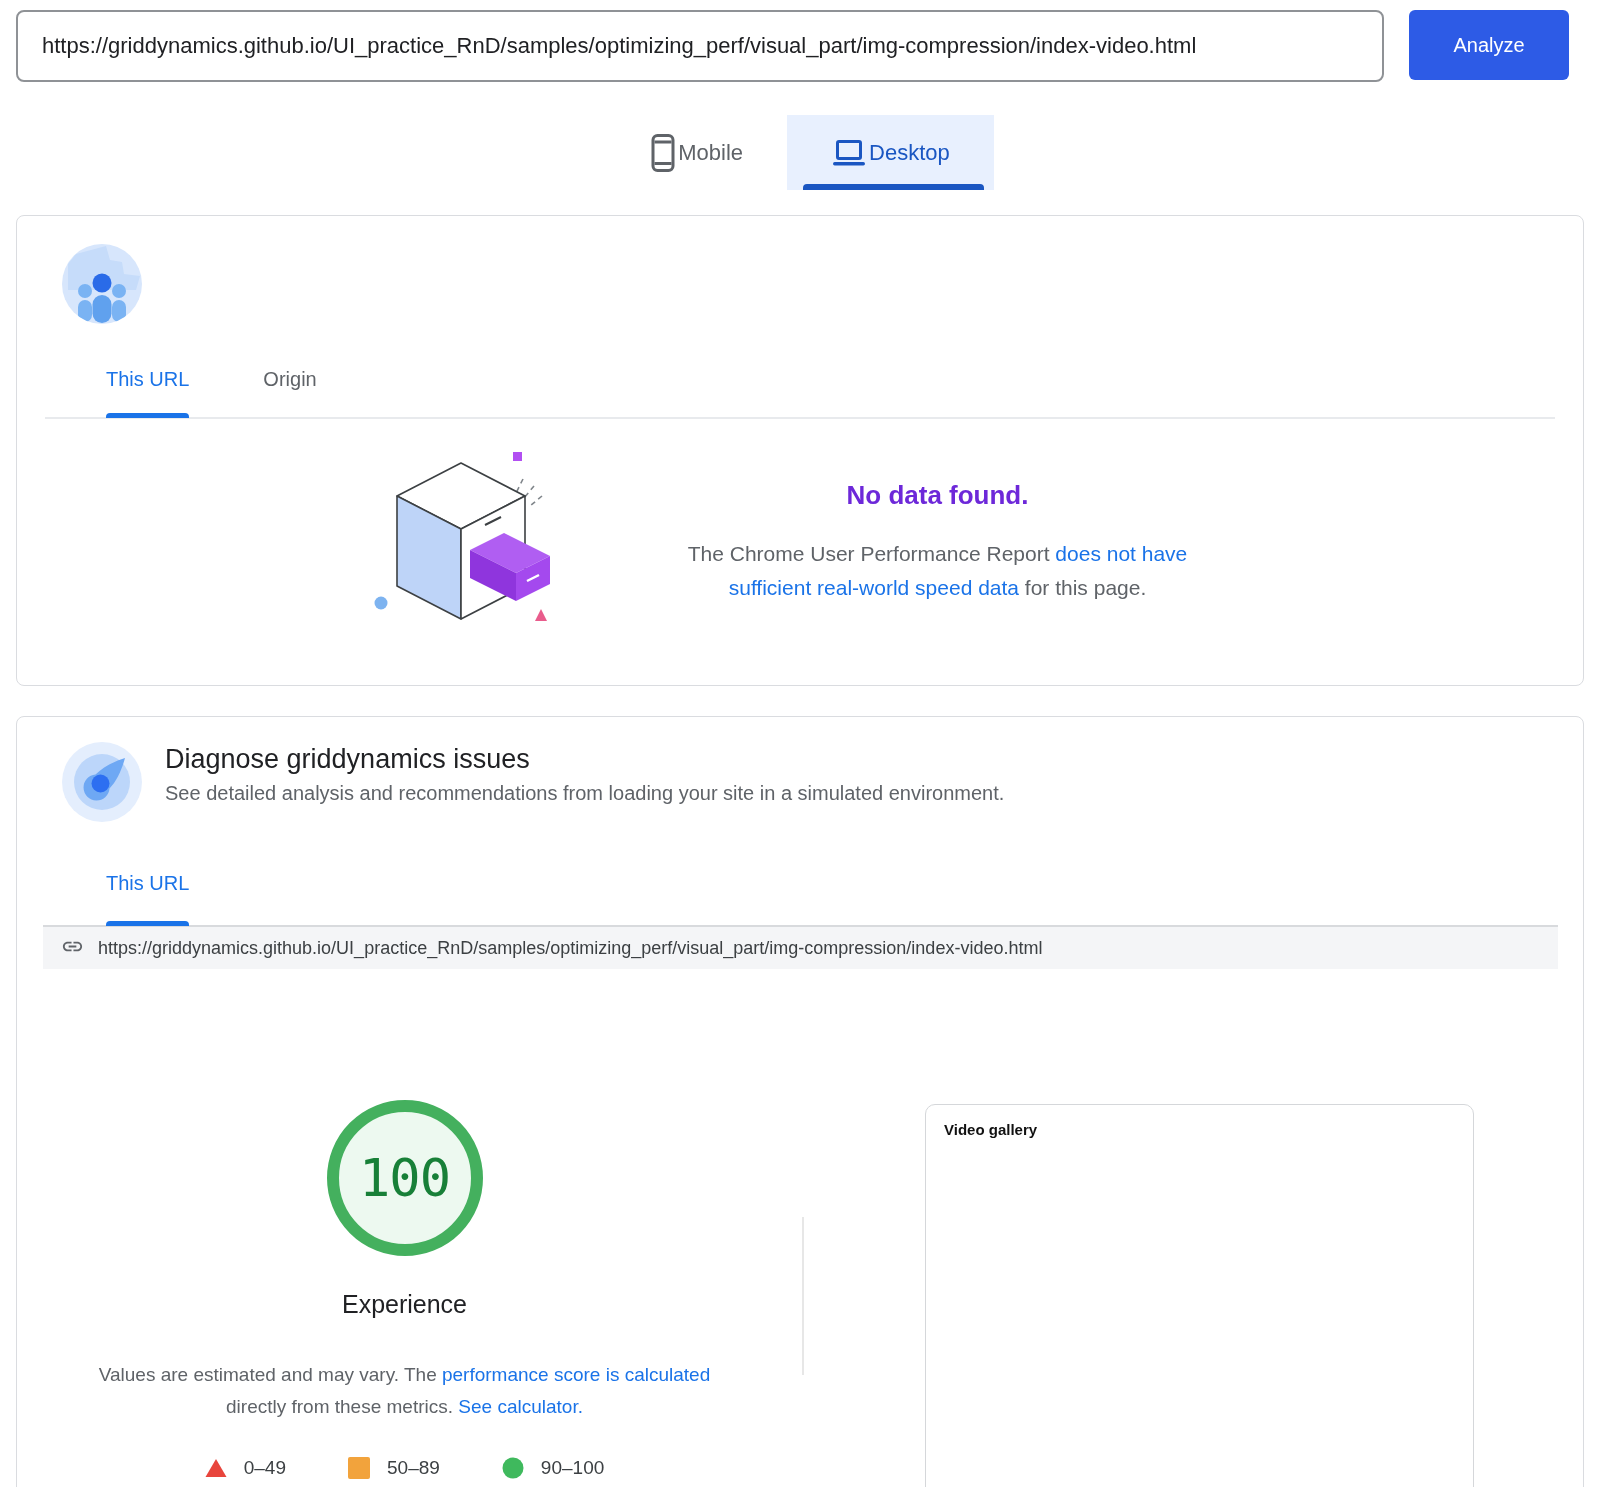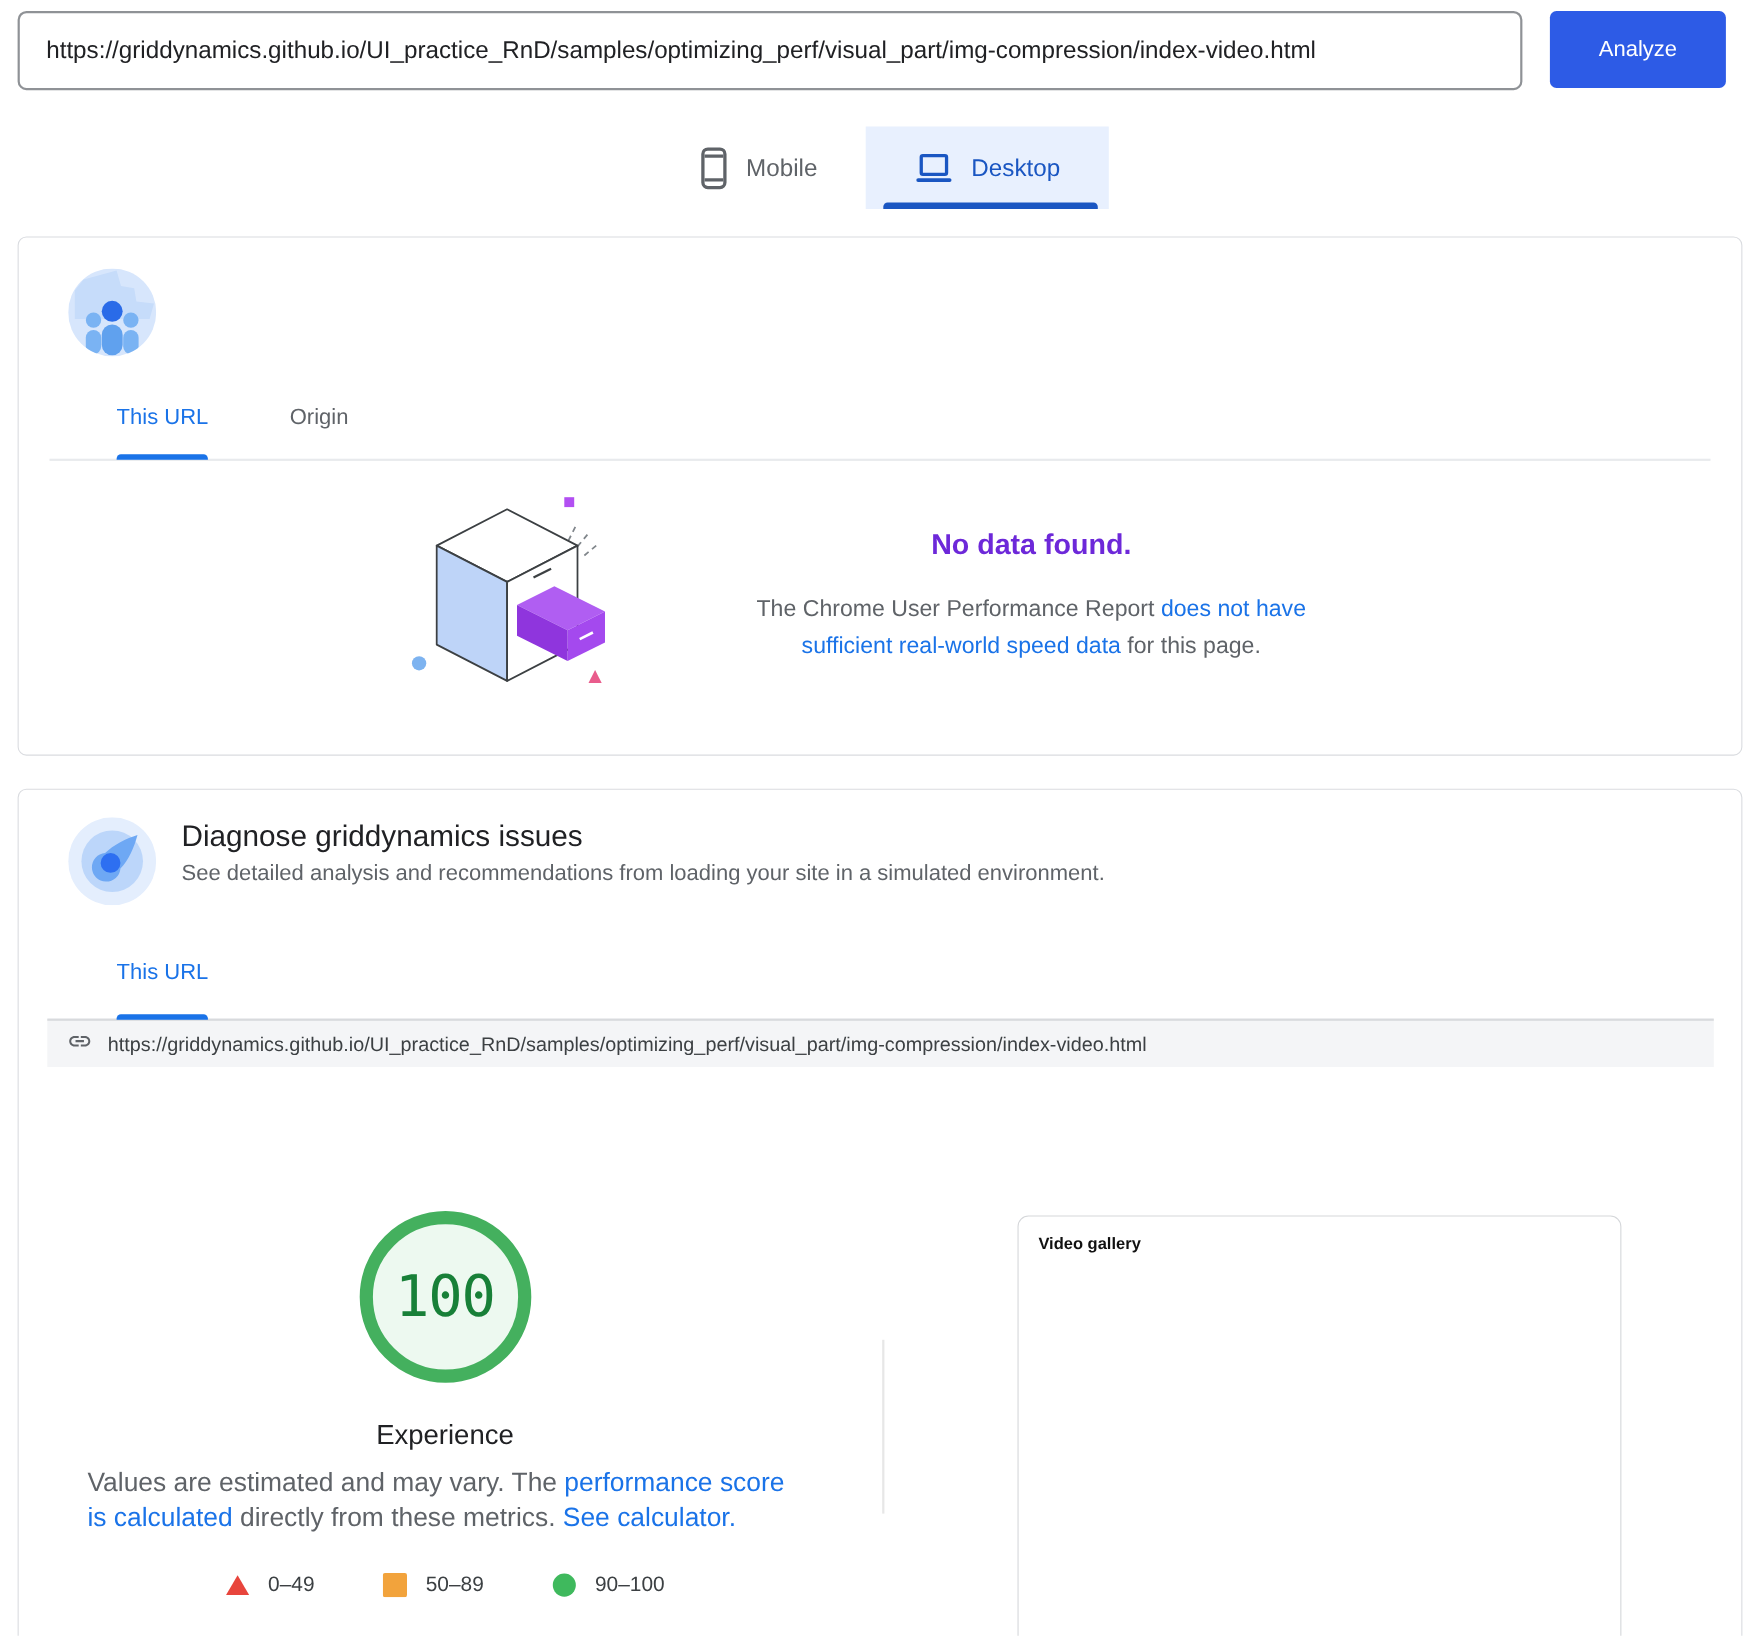--- a/index.html
+++ b/index.html
@@ -18,21 +18,21 @@
   }
   .analyze-btn {
     width:160px; height:70px; background:#2d5be6; color:#fff; border:none;
     border-radius:6px; font-family:"Liberation Sans", sans-serif; font-size:20px;
     font-weight:500; cursor:pointer;
   }
 
   
   .device-tabs { display:flex; justify-content:center; margin-top:33px; }
   .device-tab {
-    display:flex; align-items:center; gap:16px; height:75px; padding:0 44px;
+    display:flex; align-items:center; gap:2px; height:75px; padding:0 44px;
     font-size:22px; font-weight:500; color:#5f6368; cursor:pointer; position:relative;
   }
   .device-tab.active { background:#e8f0fe; color:#1a56c2; }
   .device-tab.active::after {
     content:""; position:absolute; left:16px; right:10px; bottom:0; height:6px;
     background:#1a56c2; border-radius:4px 4px 0 0;
   }
   .device-tab svg { display:block; }
 
   
@@ -82,21 +82,21 @@
     flex-direction:column; align-items:center; padding-top:131px; }
   .gauge {
     width:156px; height:156px; border-radius:50%; border:12px solid #44b05e;
     background:#edf9f0; display:flex; align-items:center; justify-content:center;
   }
   .gauge-score {
     font-family:"DejaVu Sans Mono", monospace; font-size:52px; color:#188038;
     letter-spacing:-1px;
   }
   .gauge-label { margin-top:34px; font-size:25px; color:#202124; }
-  .disclaimer { margin-top:12px; width:650px; text-align:left; font-size:24px;
+  .disclaimer { margin-top:40px; width:650px; text-align:center; font-size:19px;
     color:#5f6368; line-height:32px; }
   .legend { margin-top:34px; display:flex; align-items:center; gap:62px; }
   .legend-item { display:flex; align-items:center; gap:17px; font-size:19px; color:#3c4043; }
   .legend-item svg { display:block; }
 
   .col-divider { position:absolute; left:785px; top:248px; width:2px; height:158px;
     background:#e7e7e7; }
 
   .screenshot-box {
     position:absolute; left:908px; top:135px; width:549px; height:420px;

